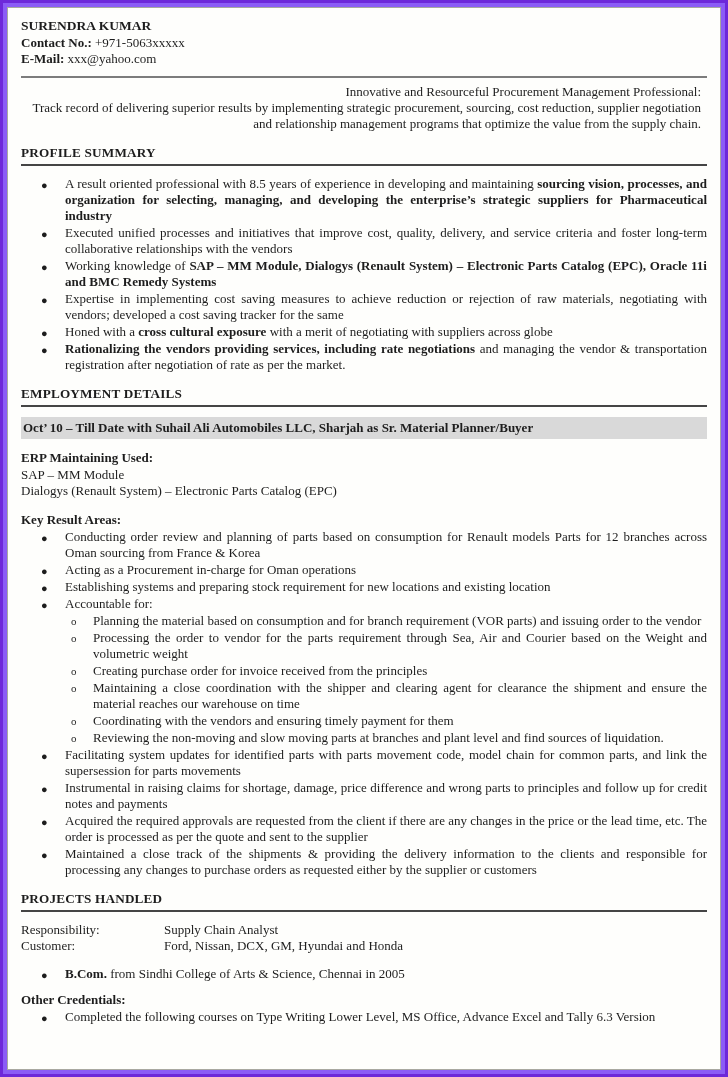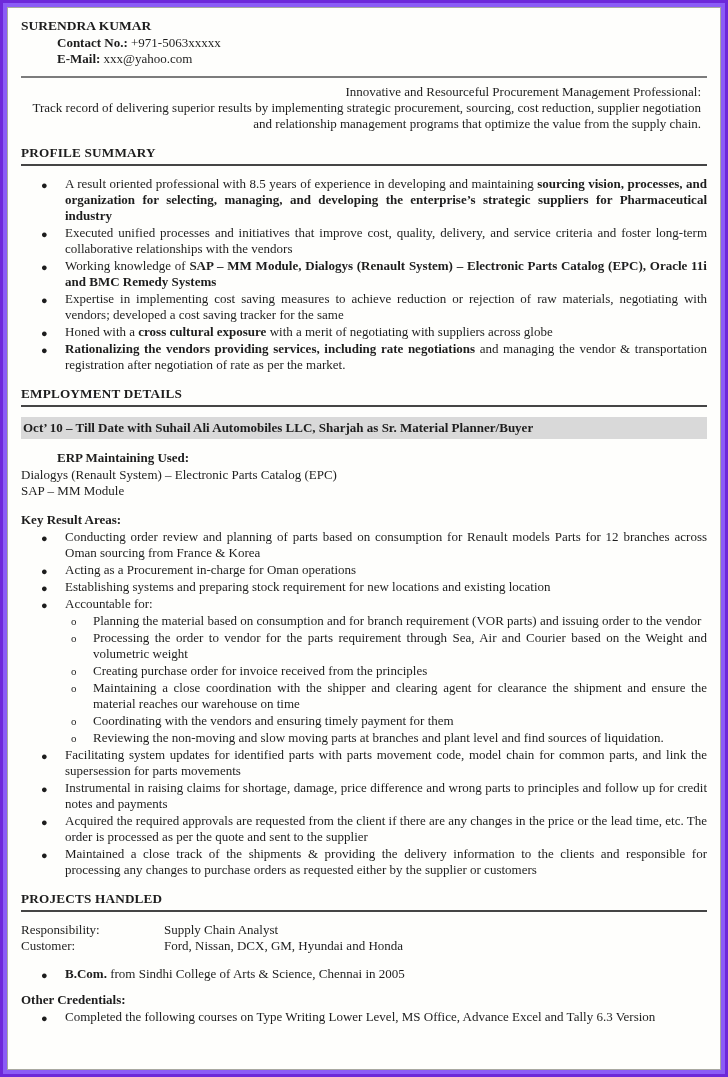--- a/index.html
+++ b/index.html
@@ -12,21 +12,21 @@
     box-sizing:border-box;width:728px;height:1077px;
     background:#8b5cf6;border:3px solid #6d28d9;padding:4px;
   }
   .inner{
     box-sizing:border-box;height:100%;overflow:hidden;
     border:1px solid #a8a8a0;background:#fefefc;
     padding:9px 13px 0 13px;
   }
   .name{font-weight:bold;font-size:13.5px;line-height:18px;}
   .hdr-line{line-height:16px;}
-  .b{font-weight:bold;margin-left:36px;}
+  .b{font-weight:bold;}
   .hr-top{height:2px;background:#7c7c7c;margin:9px 0 6px 0;border:0;}
   .headline{text-align:right;font-weight:normal;margin:2px 6px 0 6px;}
   h2.section{
     font-size:13.2px;font-weight:bold;letter-spacing:.2px;
     border-bottom:2px solid #454545;padding:0 0 3px 0;margin:13px 0 10px 0;
   }
   .banner{
     background:#d9d9d9;font-weight:bold;
     padding:3px 2px;margin:3px 0 11px 0;
   }
@@ -77,22 +77,22 @@
         <div class="li lv1"><span class="marker">●</span><span class="txt"><span>Expertise in implementing cost saving measures to achieve reduction or rejection of raw materials, negotiating with vendors; developed a cost saving tracker for the same</span></span></div>
         <div class="li lv1"><span class="marker">●</span><span class="txt"><span>Honed with a </span><b>cross cultural exposure</b><span> with a merit of negotiating with suppliers across globe</span></span></div>
         <div class="li lv1"><span class="marker">●</span><span class="txt"><b>Rationalizing the vendors providing services, including rate negotiations</b><span> and managing the vendor &amp; transportation registration after negotiation of rate as per the market.</span></span></div>
       </div>
 
     <h2 class="section">EMPLOYMENT DETAILS</h2>
     <div class="banner">Oct’ 10 – Till Date with Suhail Ali Automobiles LLC, Sharjah as Sr. Material Planner/Buyer</div>
 
     <div class="b">ERP Maintaining Used:</div>
     <div class="erp-block">
+        <div class="plain-line">SAP – MM Module</div>
         <div class="plain-line">Dialogys (Renault System) – Electronic Parts Catalog (EPC)</div>
-        <div class="plain-line">SAP – MM Module</div>
       </div>
 
     <div class="b kra">Key Result Areas:</div>
     <div>
         <div class="li lv1"><span class="marker">●</span><span class="txt"><span>Conducting order review and planning of parts based on consumption for Renault models Parts for 12 branches across Oman sourcing from France &amp; Korea</span></span></div>
         <div class="li lv1"><span class="marker">●</span><span class="txt"><span>Acting as a Procurement in-charge for Oman operations</span></span></div>
         <div class="li lv1"><span class="marker">●</span><span class="txt"><span>Establishing systems and preparing stock requirement for new locations and existing location</span></span></div>
         <div class="li lv1"><span class="marker">●</span><span class="txt"><span>Accountable for:</span></span></div>
         <div class="li lv2"><span class="marker">o</span><span class="txt"><span>Planning the material based on consumption and for branch requirement (VOR parts) and issuing order to the vendor</span></span></div>
         <div class="li lv2"><span class="marker">o</span><span class="txt"><span>Processing the order to vendor for the parts requirement through Sea, Air and Courier based on the Weight and volumetric weight</span></span></div>

